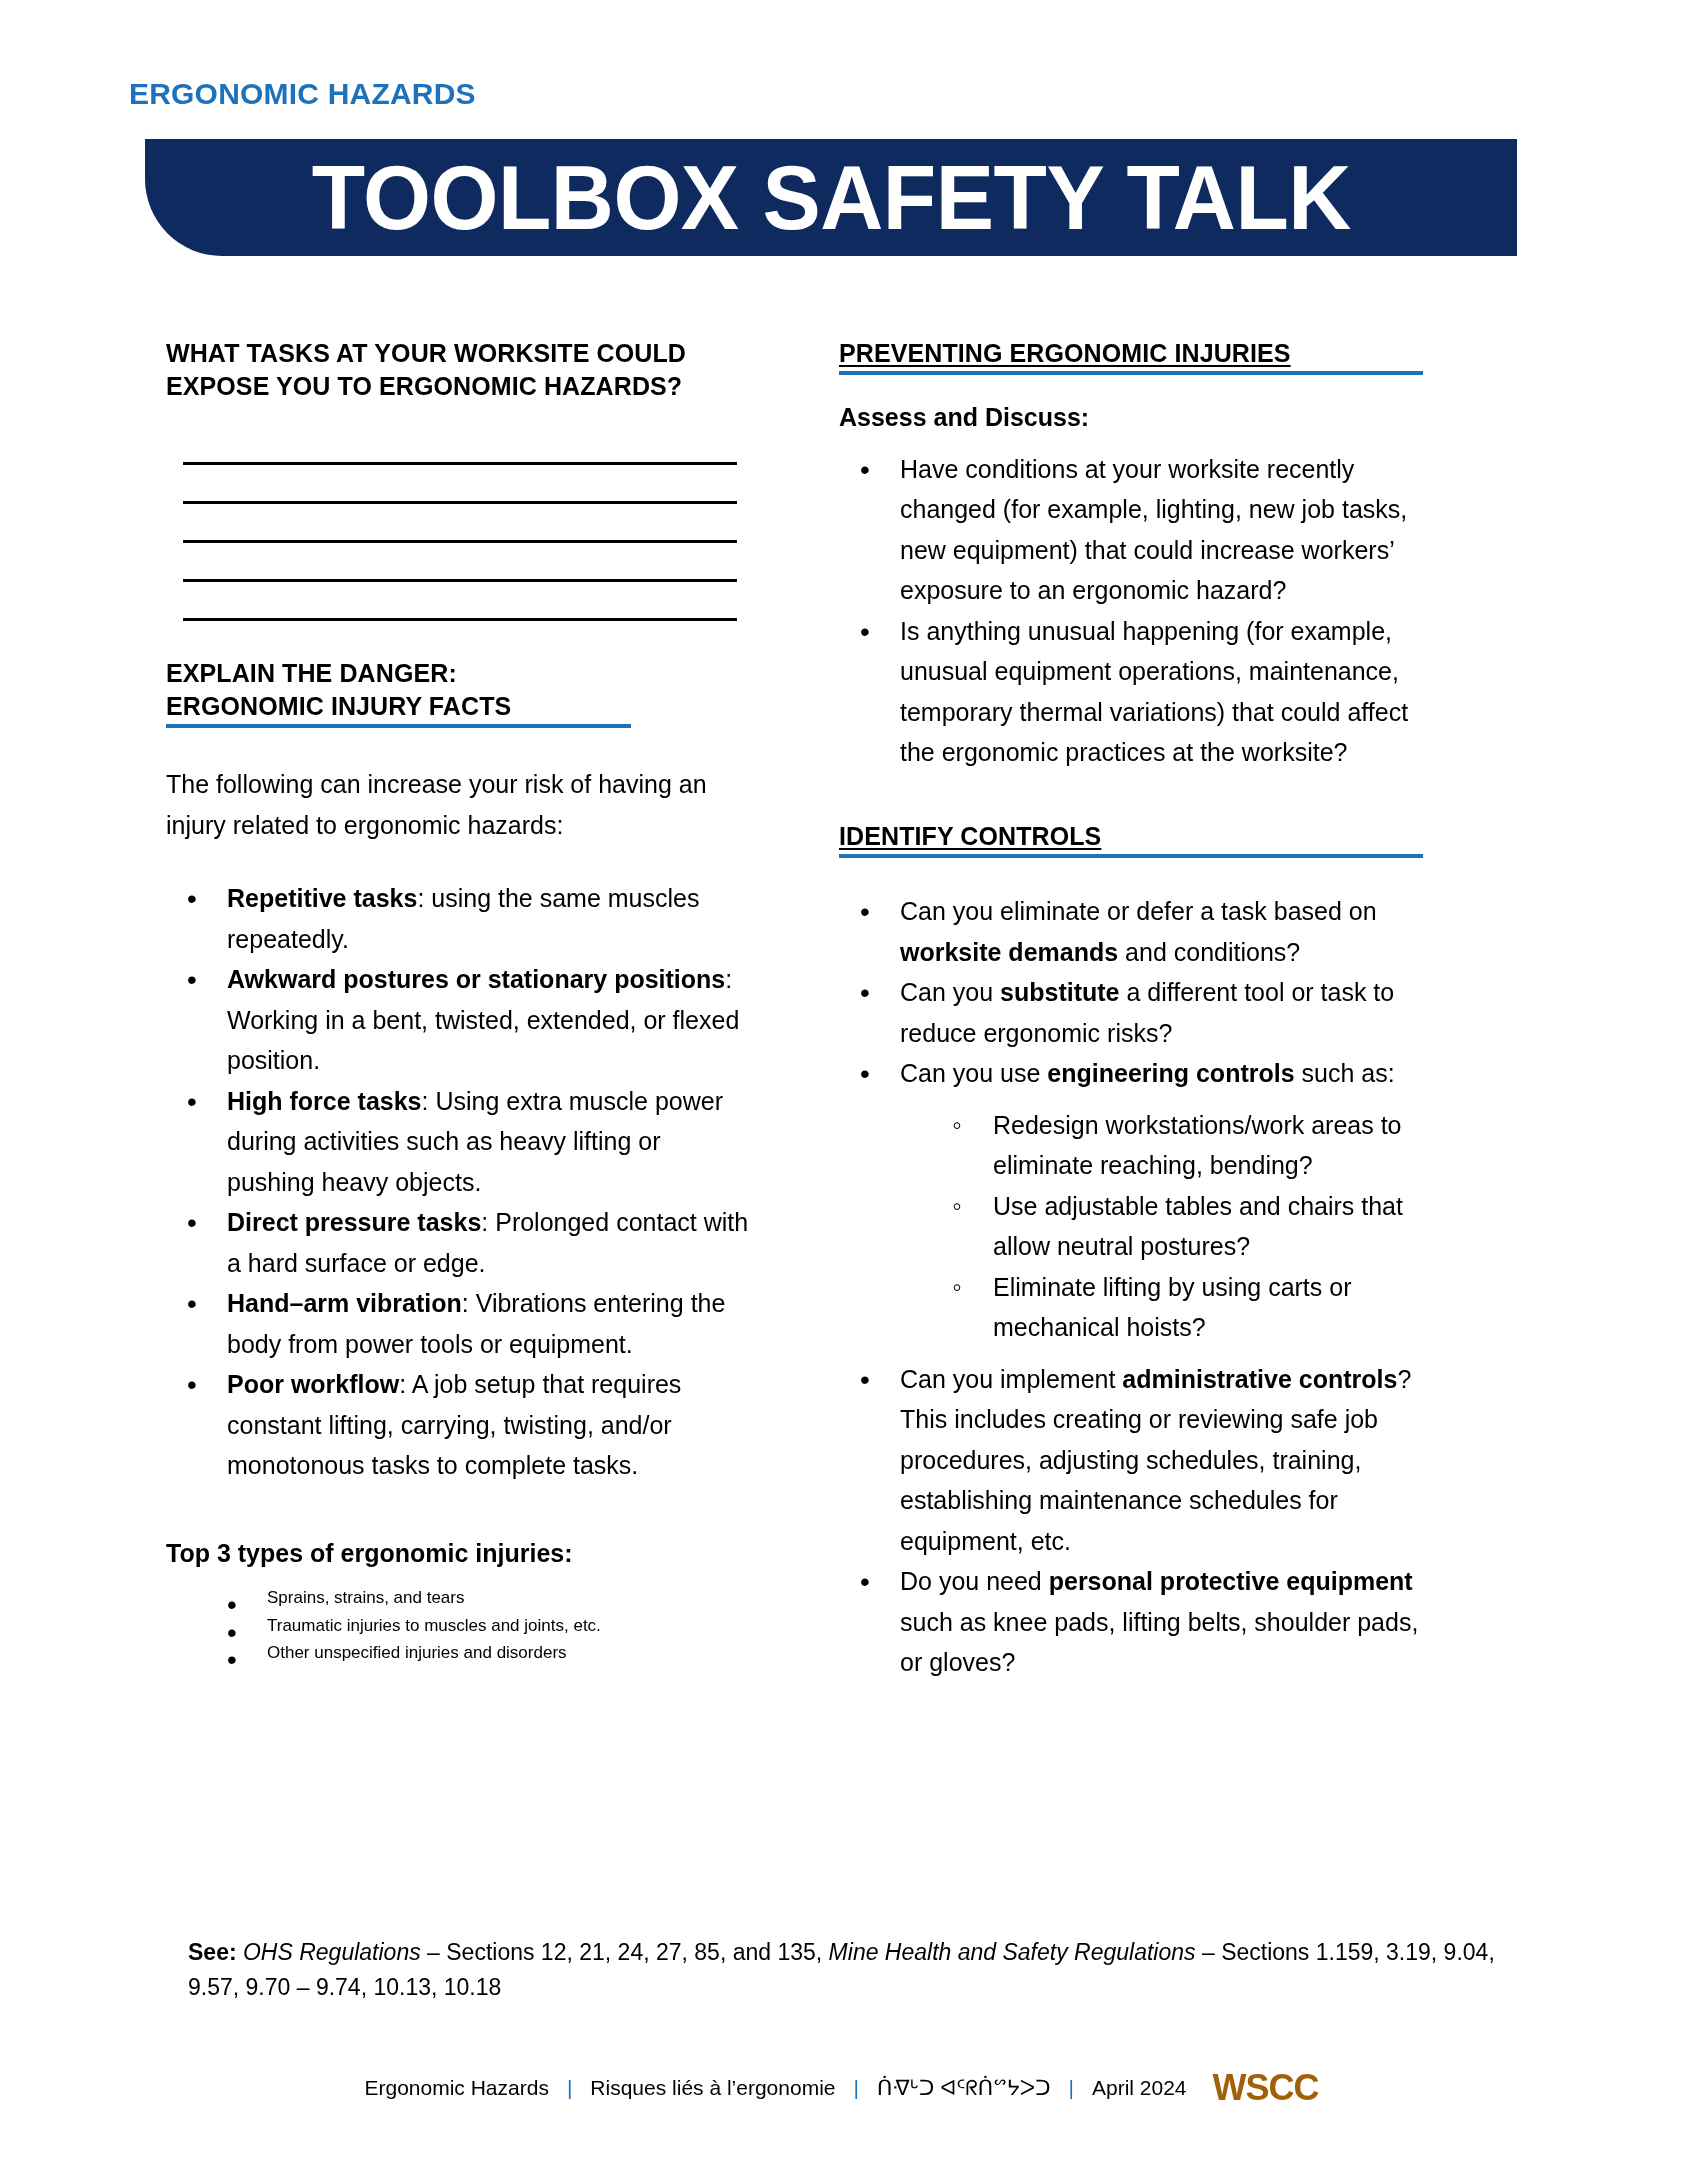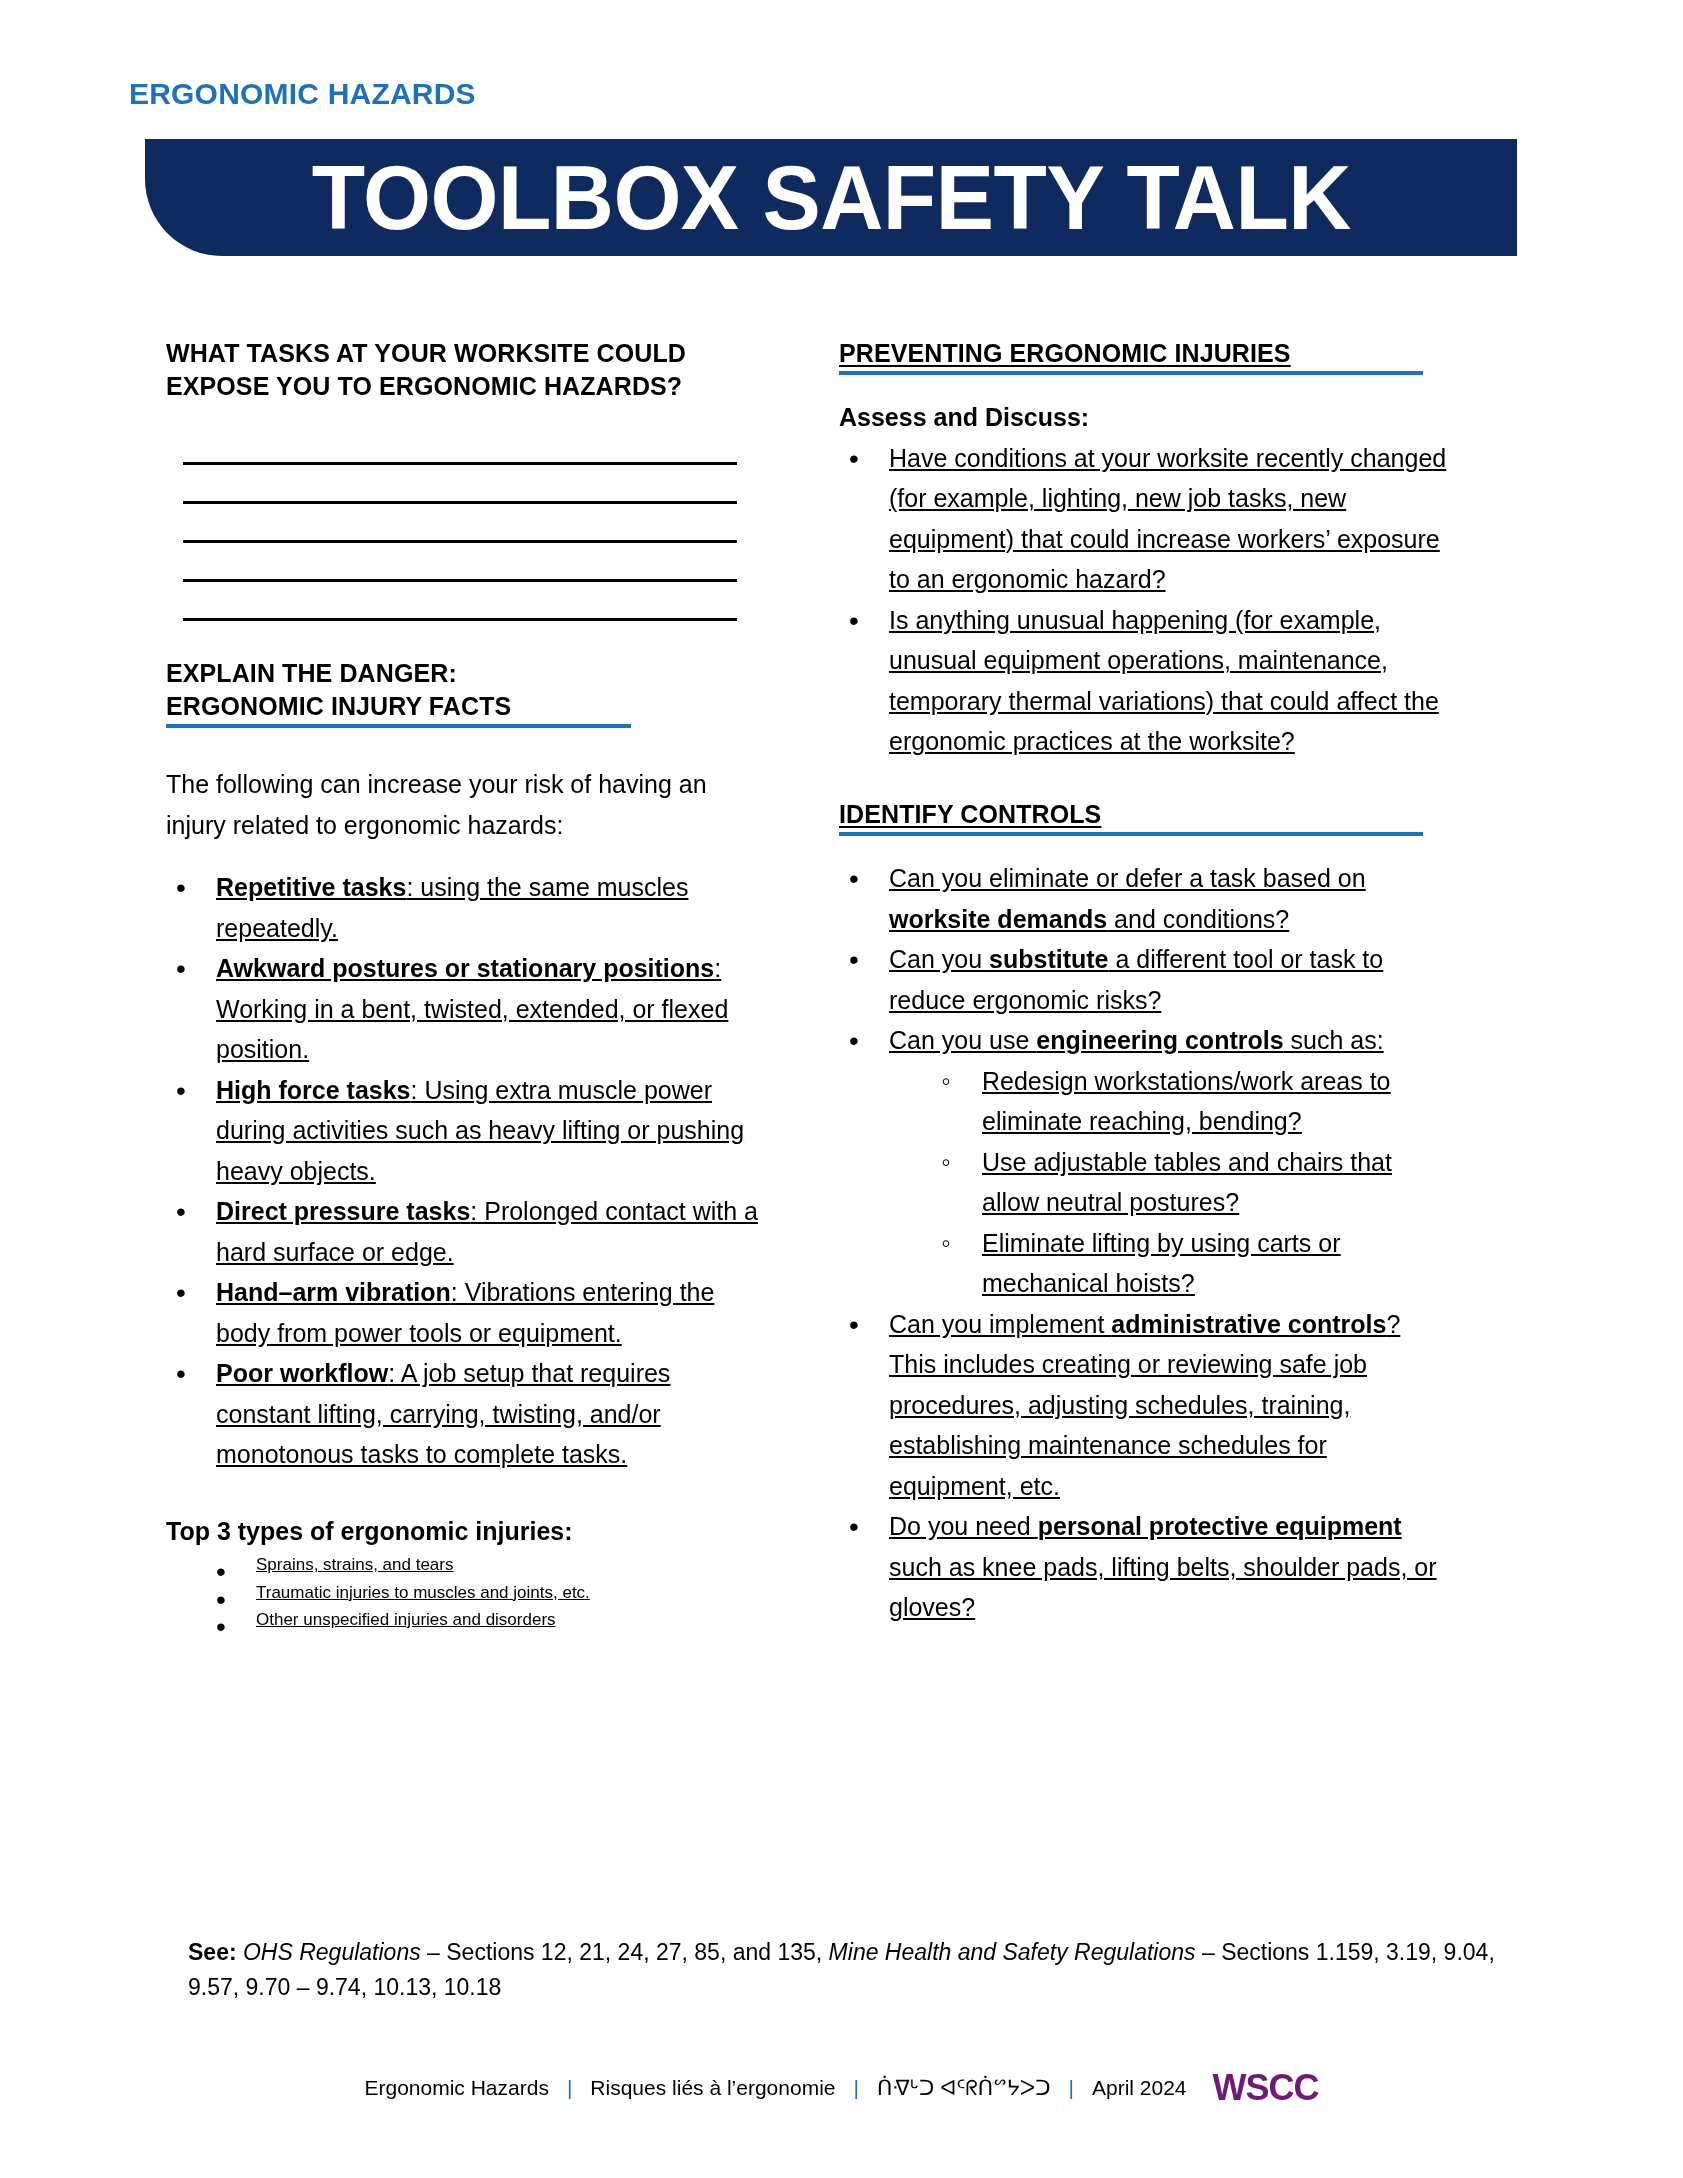--- a/index.html
+++ b/index.html
@@ -111,24 +111,23 @@
     height: 36px;
   }
 
   
   p.body {
     font-size: 25px;
     line-height: 1.62;
     margin: 0;
   }
   ul.bullets, ul.subbullets, ul.circles {
-    margin: 0;
+    margin: 11px;
     padding: 0;
     list-style: none;
-    text-decoration: underline;
   }
   ul.bullets > li {
     font-size: 25px;
     line-height: 1.62;
     position: relative;
     padding-left: 50px;
     margin-bottom: 0px;
   }
   ul.bullets > li::before {
     content: "\2022";
@@ -196,21 +195,21 @@
     font-size: 21px;
   }
   .footer-sep {
     color: #1d72bb;
     font-weight: normal;
     padding: 0 4px;
   }
   .wscc-logo {
     font-size: 36px;
     font-weight: bold;
-    color: #701a75;
+    color: #a16207;
     letter-spacing: -1px;
     font-family: "Liberation Sans", sans-serif;
     margin-left: 12px;
   }
 </style>
 </head>
 <body>
 
 <div class="page">
 

